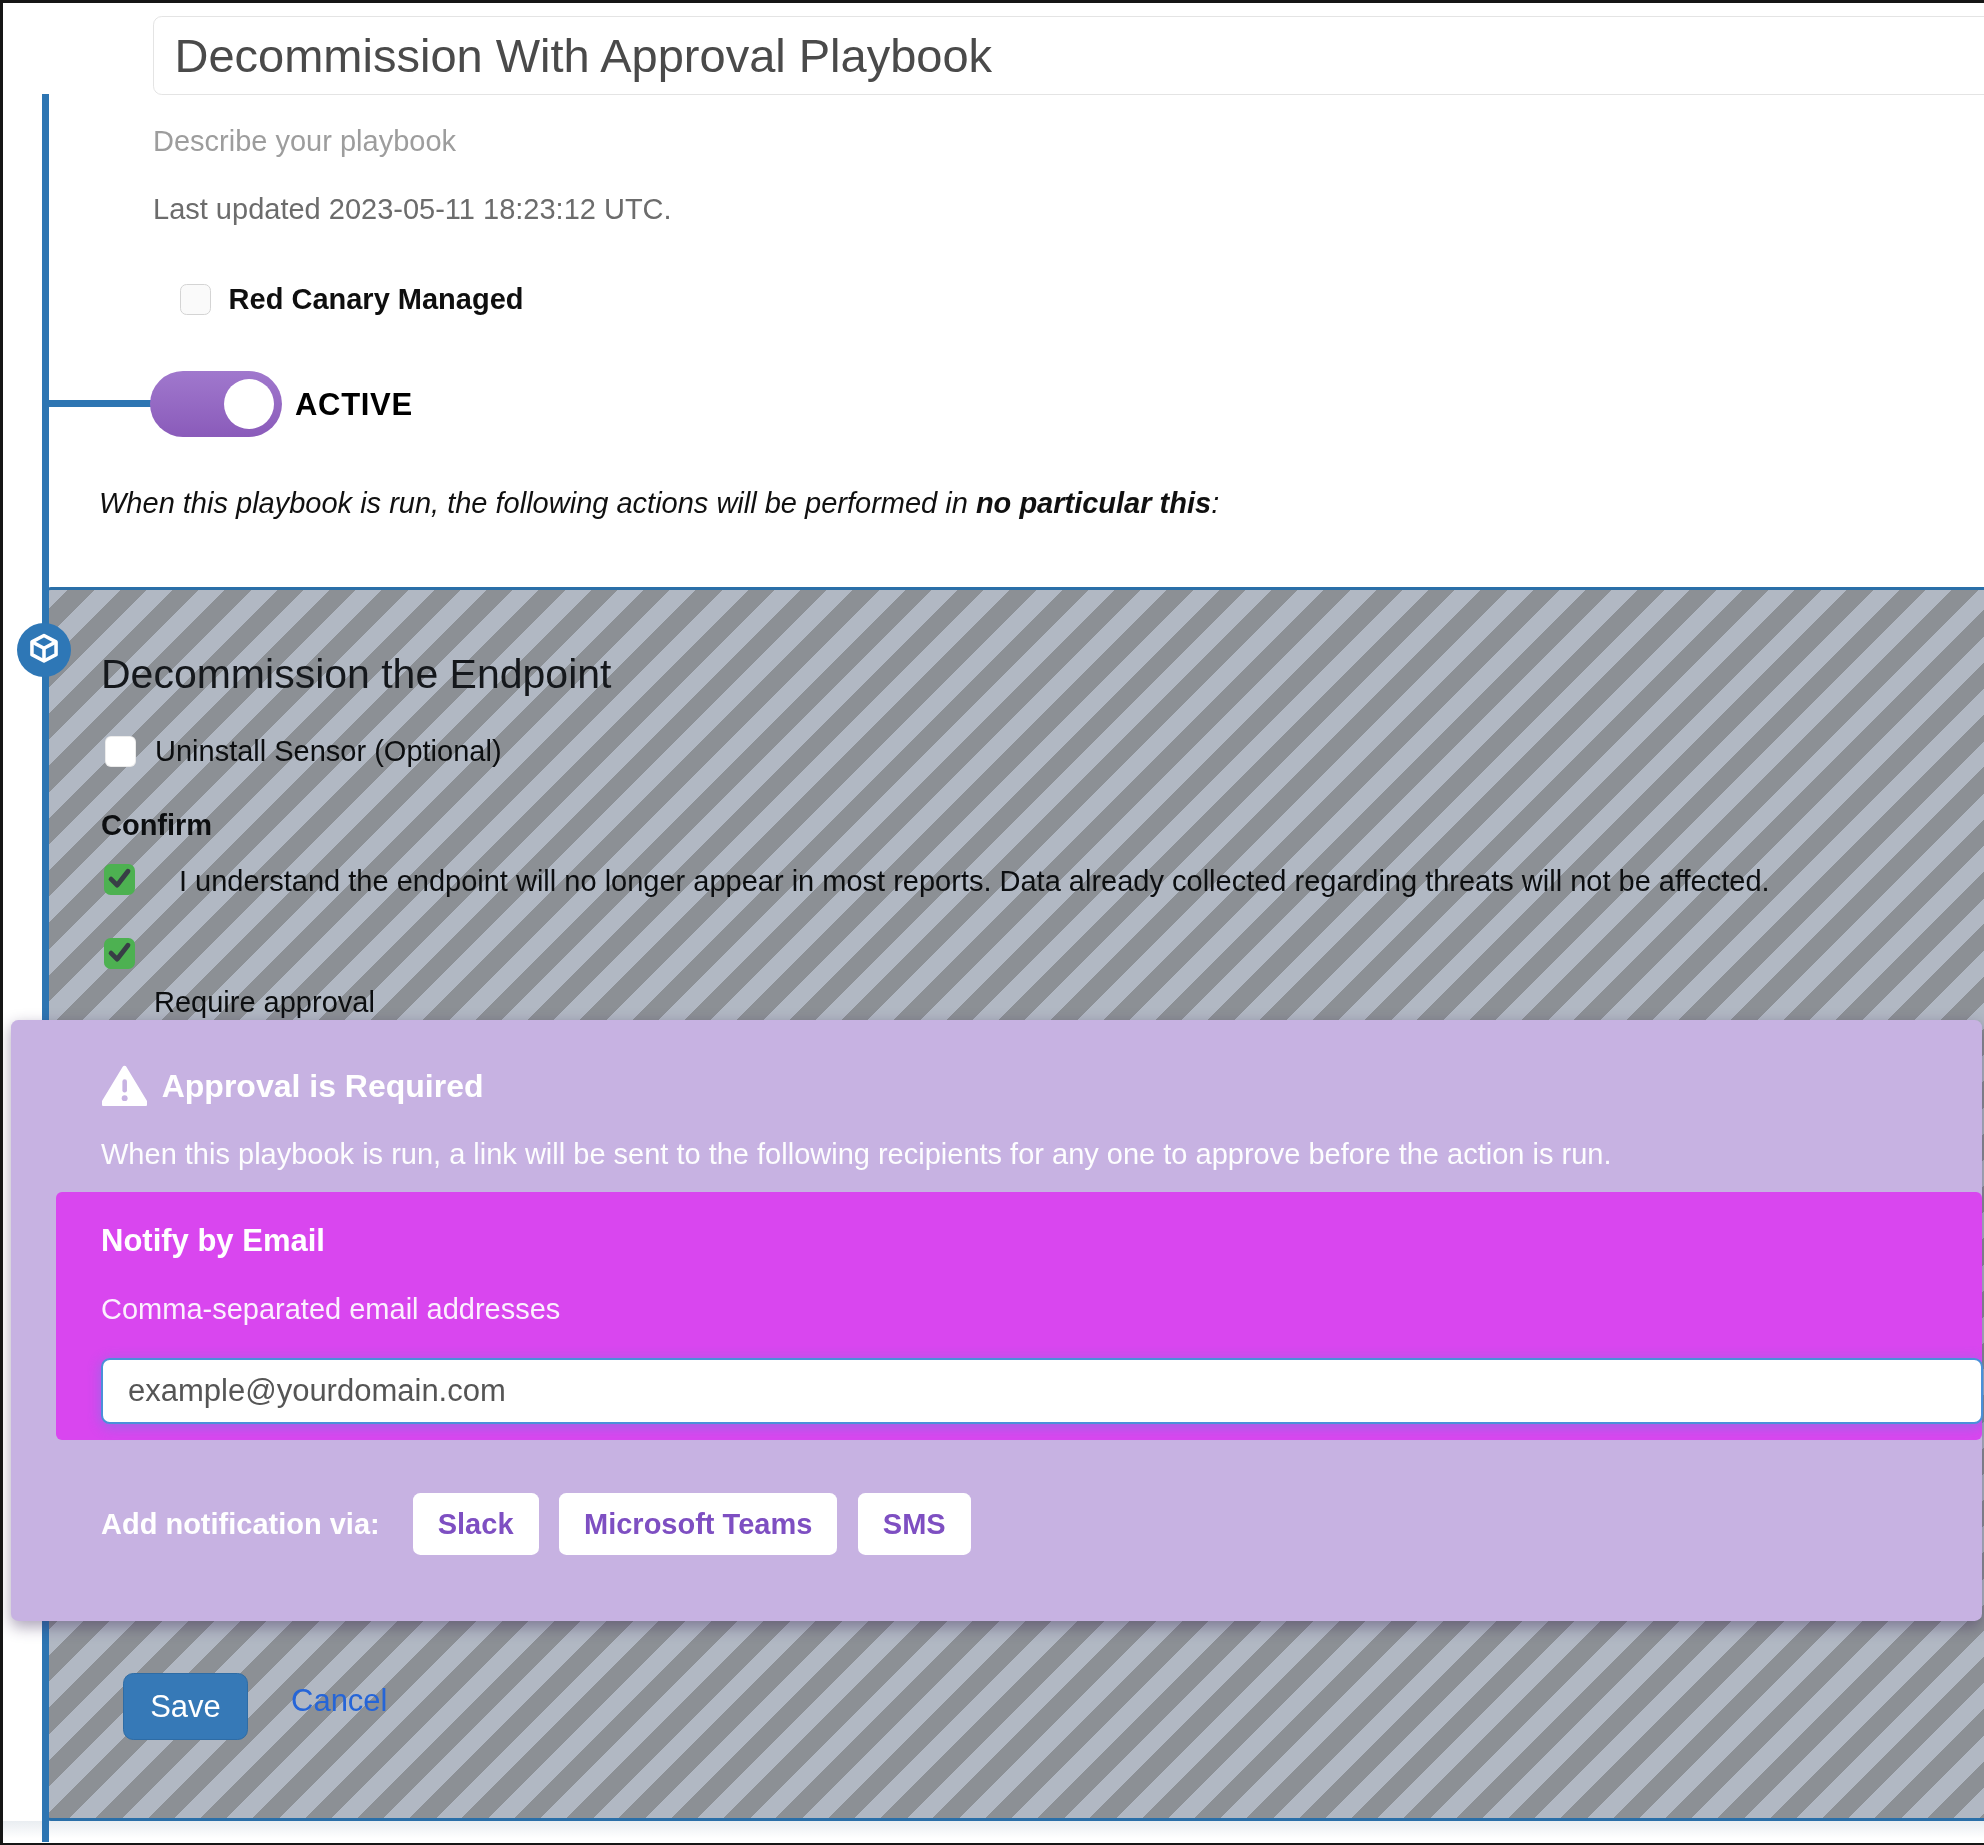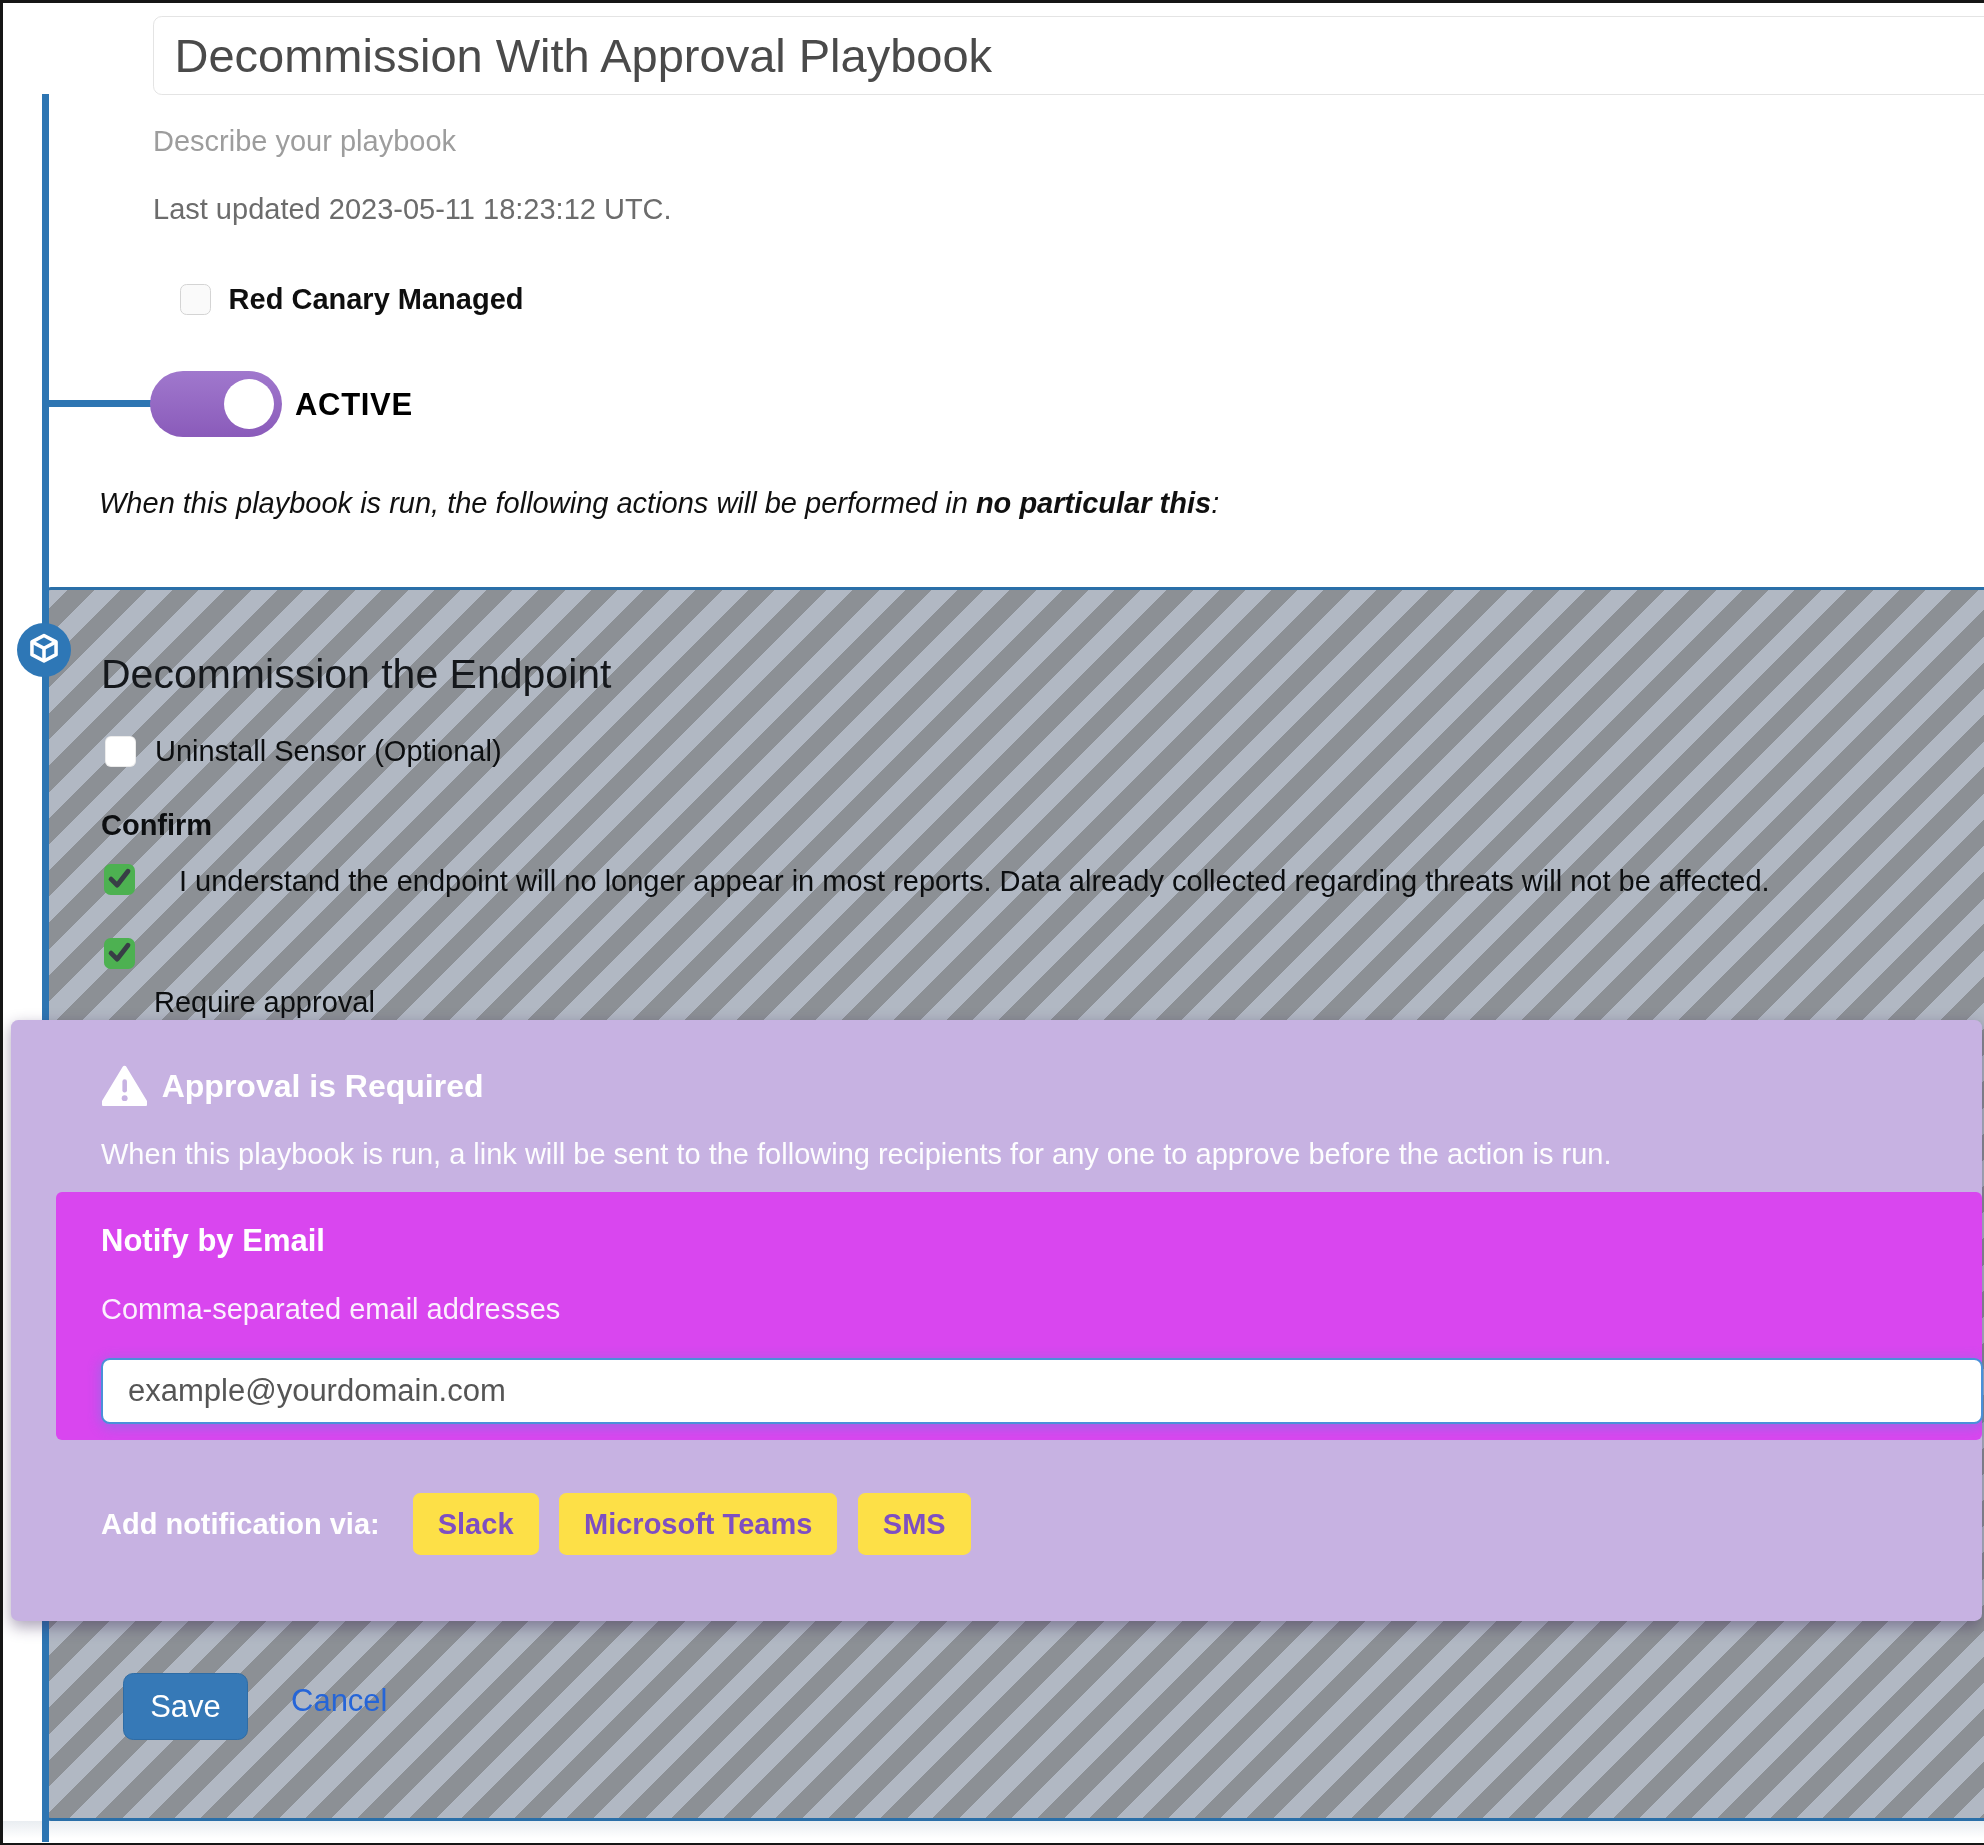--- a/index.html
+++ b/index.html
@@ -165,21 +165,21 @@
   .notify-row {
     position: absolute; left: 90px; top: 473px;
     display: flex; align-items: center;
   }
   .notify-label {
     font-size: 29px; font-weight: bold; color: #ffffff; margin-right: 33px;
   }
   .channel-btns { display: flex; gap: 20.5px; }
   .channel-btn {
     height: 62px; padding: 0 25px; border: none; border-radius: 7.3px;
-    background: #fde047; color: #7e4fc2; font-weight: bold;
+    background: #ffffff; color: #7e4fc2; font-weight: bold;
     font-family: "Liberation Sans", sans-serif; font-size: 29px; cursor: pointer;
     display: flex; align-items: center; justify-content: center;
   }
   
   .bottom-strip {
     position: absolute; left: 0; top: 1821px; width: 1985px; height: 25px;
     background: linear-gradient(180deg, #e9edf1 0%, #ffffff 70%);
     z-index: 0;
   }
 </style>

